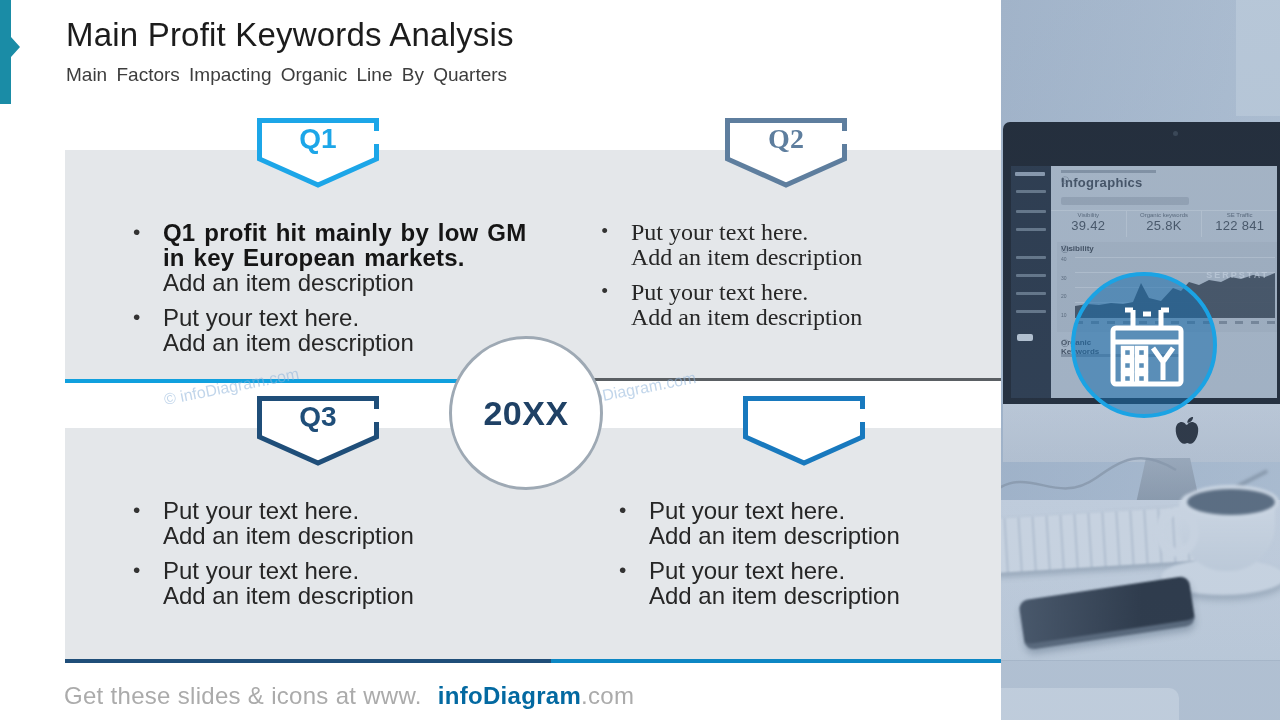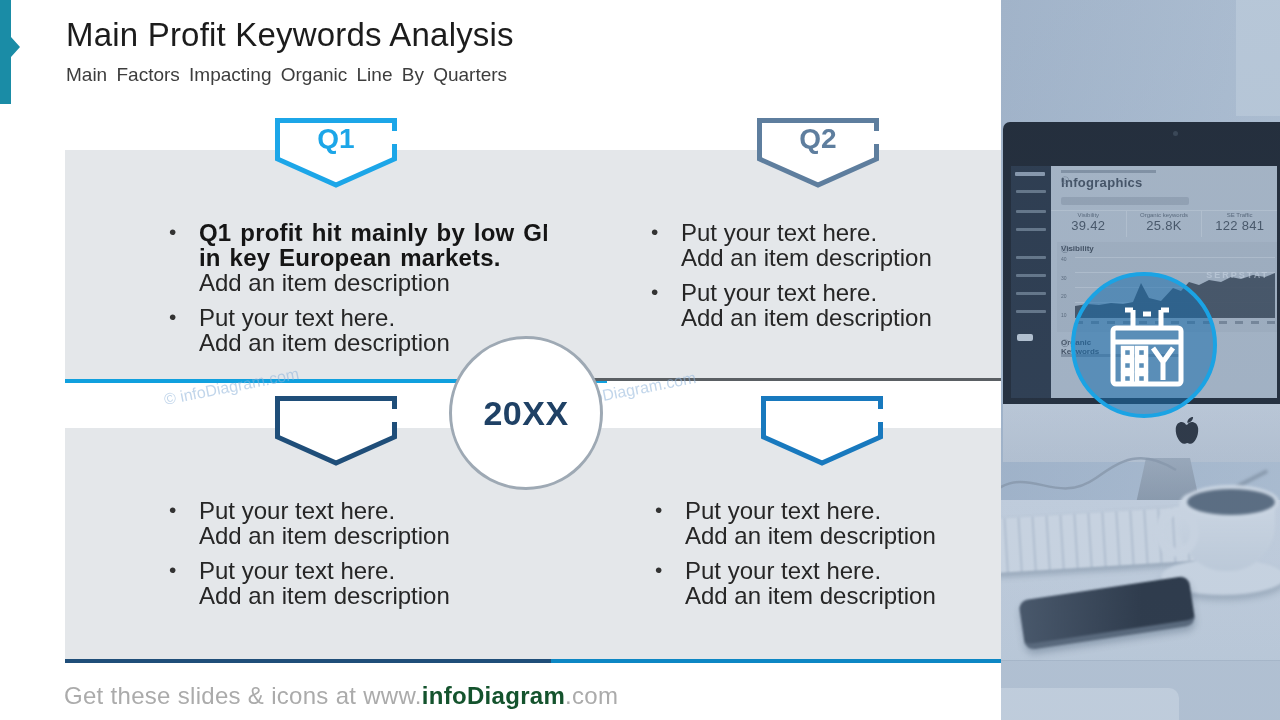--- a/index.html
+++ b/index.html
@@ -5,23 +5,23 @@
   html,body{margin:0;padding:0;background:#fff;}
   #slide{position:relative;width:1280px;height:720px;background:#fff;overflow:hidden;
          font-family:"Liberation Sans",sans-serif;}
 
   
   .bookmark{position:absolute;left:0;top:0;}
   .title{position:absolute;left:66px;top:16px;font-size:33px;font-weight:400;color:#1c1c1c;letter-spacing:.2px;}
   .subtitle{position:absolute;left:66px;top:64px;font-size:19px;font-weight:400;color:#3d3d3d;word-spacing:4px;}
 
   
-  .quarter{position:absolute;width:506px;background:#E4E7EA;padding-left:36px;}
+  .quarter{position:absolute;width:506px;background:#E4E7EA;}
   .q1{left:65px;top:150px;height:229px;border-bottom:4px solid var(--underline);}
-  .q2{left:547px;top:150px;height:228px;border-bottom:3px solid var(--underline);}
+  .q2{left:533px;top:150px;height:228px;border-bottom:3px solid var(--underline);font-family:Liberation Serif, serif;}
   .q3{left:65px;top:428px;height:231px;border-bottom:4px solid var(--underline);}
   .q4{left:551px;top:428px;height:231px;border-bottom:4px solid var(--underline);}
 
   .banner{position:absolute;left:50%;top:-32px;width:122px;height:70px;margin-left:-61px;color:var(--accent);}
   .banner svg{position:absolute;left:0;top:0;}
   .banner-label{position:absolute;left:0;top:5px;width:122px;text-align:center;
                 font-size:28px;font-weight:700;color:var(--accent);}
 
   .items{padding:70px 26px 0 98px;}
   .item{position:relative;margin-bottom:10px;font-size:24px;line-height:25px;color:#262626;}
@@ -31,21 +31,21 @@
   
   .wm{position:absolute;font-size:16px;color:#8FB4DA;opacity:.55;transform:rotate(-11deg);white-space:nowrap;}
   .wm1{left:163px;top:378px;}
   .wm2{left:560px;top:382px;}
   .year-circle{position:absolute;left:449px;top:336px;width:148px;height:148px;border-radius:50%;
                background:#fff;border:3px solid #9EA9B4;display:flex;align-items:center;justify-content:center;}
   .year-circle span{font-size:34px;font-weight:700;color:#1F4165;letter-spacing:.5px;}
 
   
   .footer{position:absolute;left:64px;top:682px;font-size:24px;color:#ABABAB;letter-spacing:.3px;}
-  .footer b{color:#14532d;}
+  .footer b{color:#0369a1;margin-left:16px;}
 
   
   .photo{position:absolute;left:1001px;top:0;width:279px;height:720px;overflow:hidden;
          background:linear-gradient(100deg,#b4c2d2 0%,#bfccda 60%,#c6d2de 100%);}
   .photo *{position:absolute;}
   .wall-corner{right:0;top:0;width:44px;height:116px;background:#cfdae4;}
 
   .imac{left:2px;top:122px;width:300px;height:340px;}
   .bezel{left:0;top:0;width:100%;height:282px;background:#171b21;border-radius:7px 7px 0 0;}
   .camera{left:170px;top:9px;width:5px;height:5px;border-radius:50%;background:#333a42;}
@@ -162,20 +162,21 @@
       </div>
     </div>
   </section>
 
   <section class="quarter q3" style="--accent: #1F4E79; --underline: #1F4E79;">
     <div class="banner">
       <svg width="122" height="70" viewBox="0 0 122 70">
         <path d="M2.5,2.5 H119.5 V41 L61,67 L2.5,41 Z" fill="#ffffff" stroke="currentColor" stroke-width="5"></path>
         <rect x="115" y="13" width="9" height="13" fill="#ffffff"></rect>
       </svg>
+      <span class="banner-label">Q3</span>
     </div>
     <div class="items">
       <div class="item">
         <div class="head">Put your text here.</div>
         <div class="desc">Add an item description</div>
       </div>
       <div class="item">
         <div class="head">Put your text here.</div>
         <div class="desc">Add an item description</div>
       </div>

